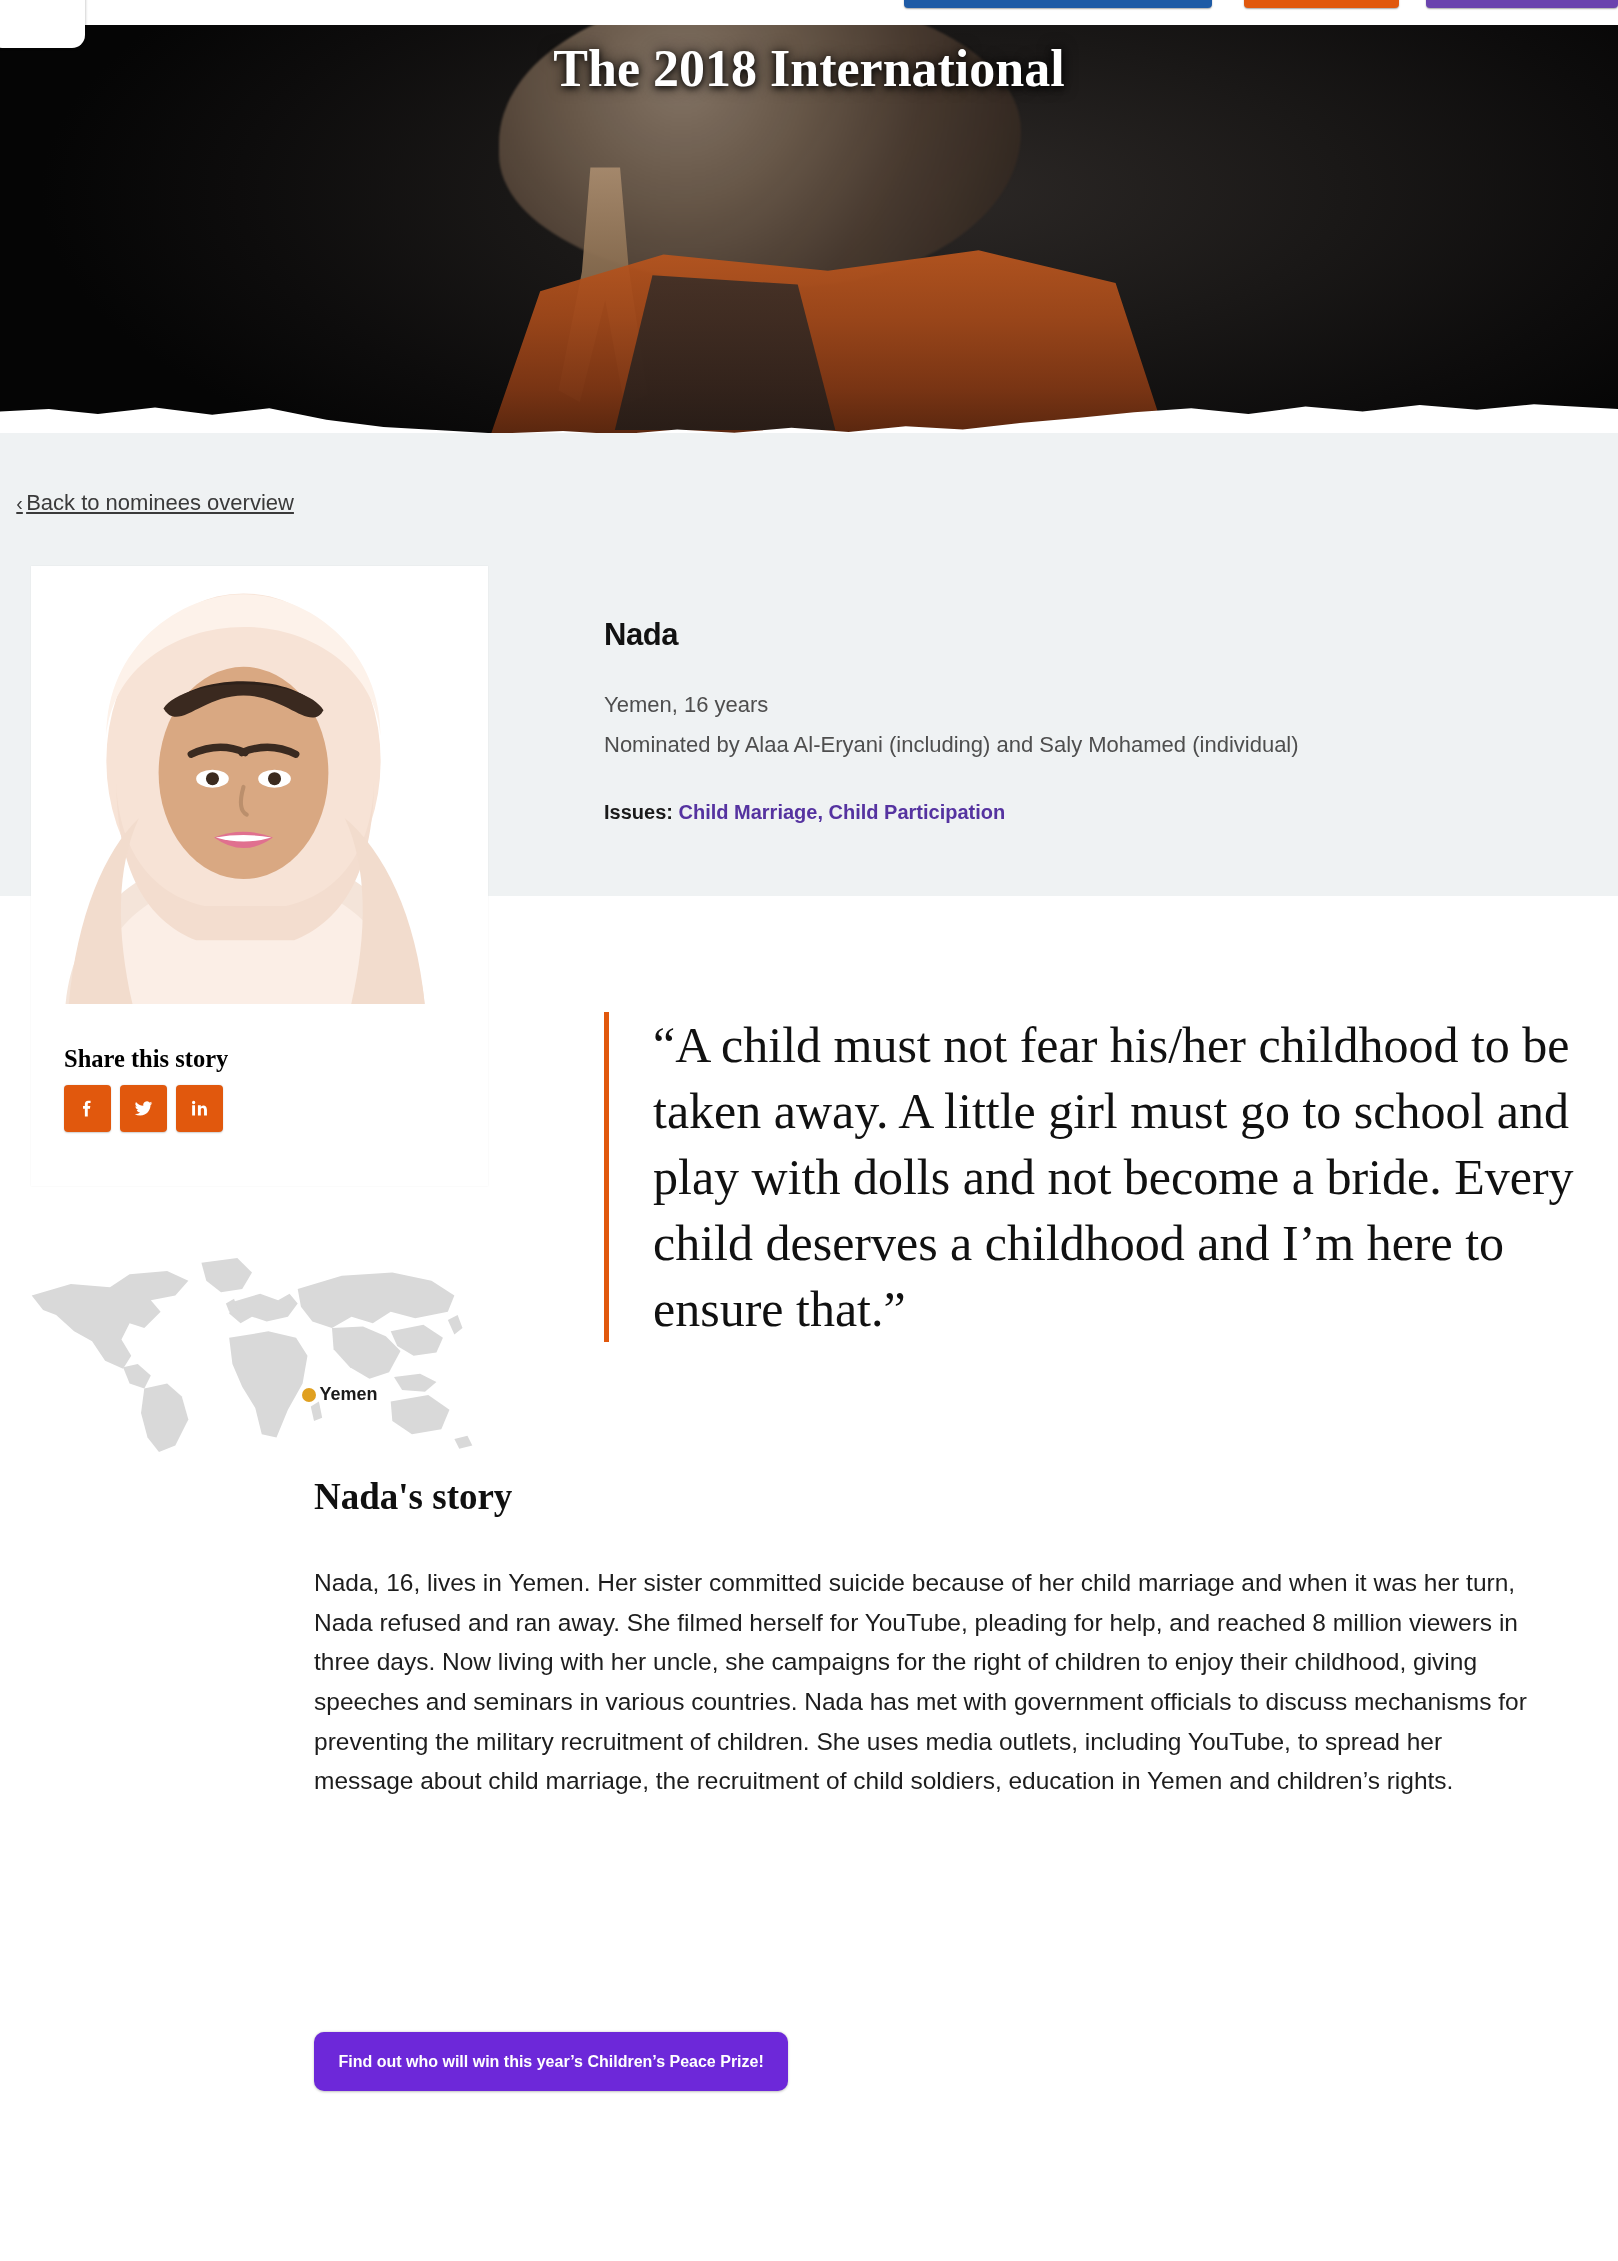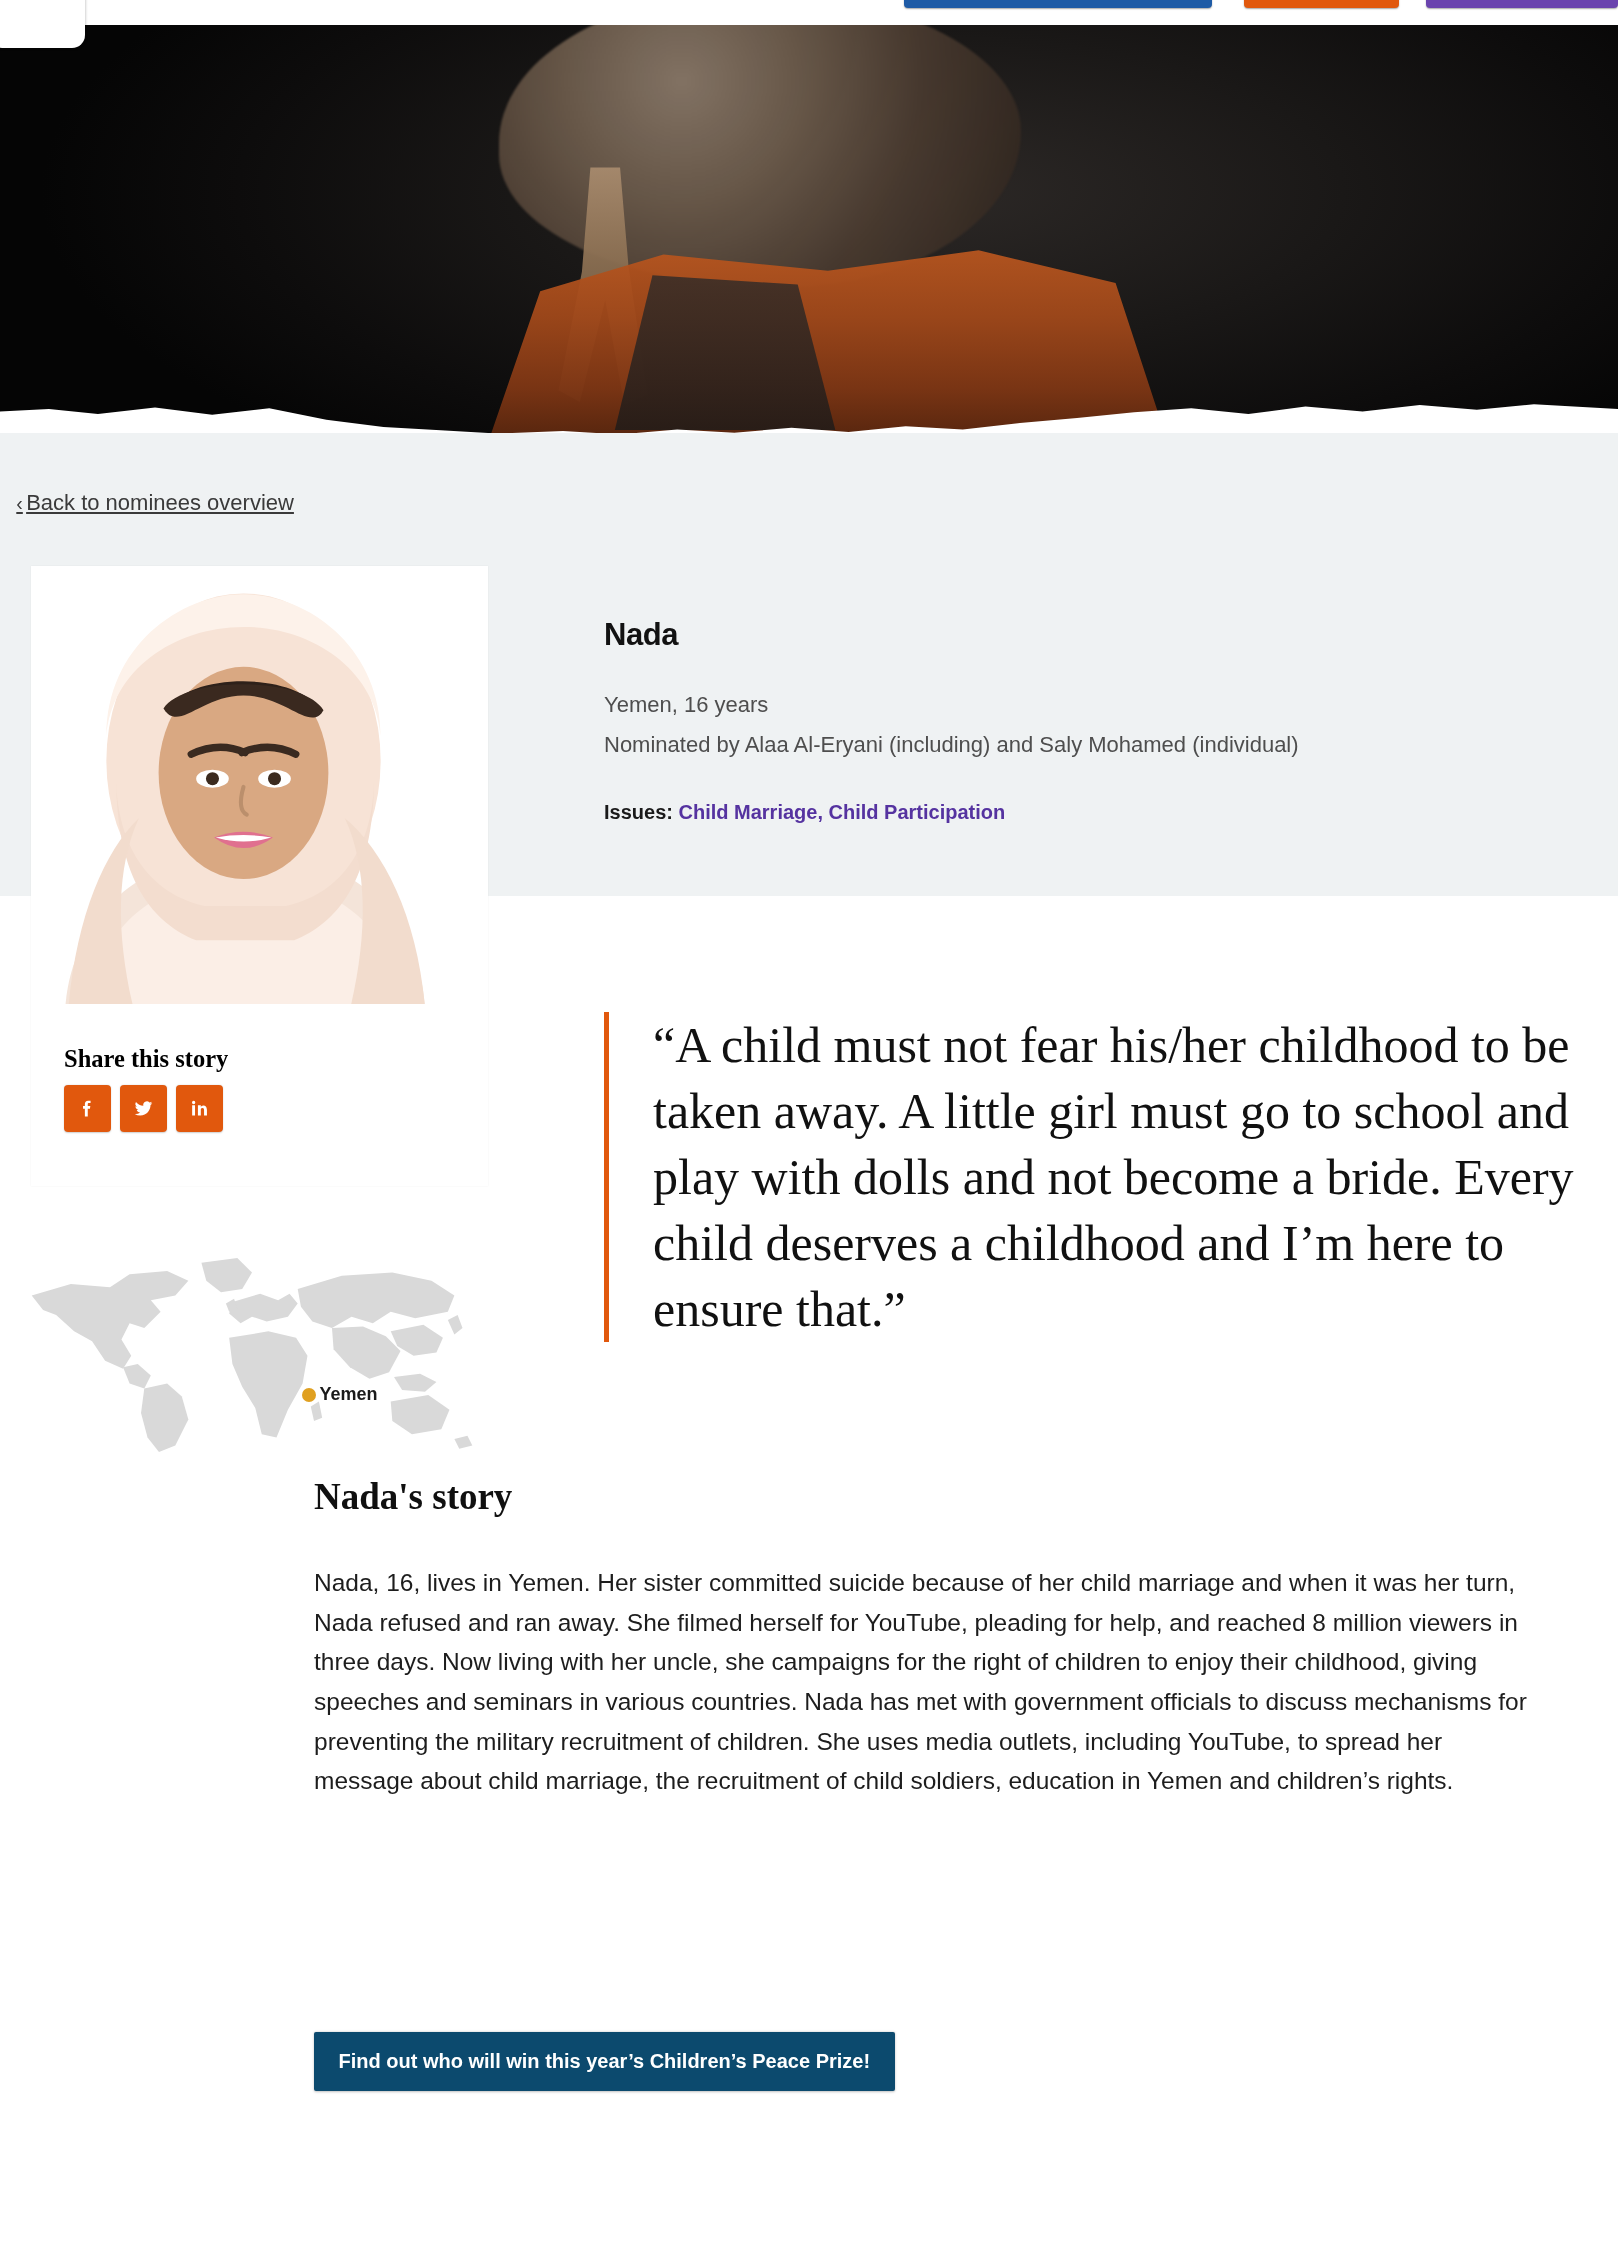--- a/index.html
+++ b/index.html
@@ -297,43 +297,44 @@
     line-height: 1.62;
     color: #1d1d1d;
     z-index: 30;
   }
 
   .cta-btn {
     position: absolute;
     top: 2032px; left: 314px;
     height: 59px;
     padding: 0 24.5px;
-    background: #0c4a6e;
+    background: #6d28d9;
     color: #ffffff;
     border: none;
-    border-radius: 2px;
-    font-family: "Liberation Sans", sans-serif;
-    font-size: 20px;
+    border-radius: 10px;
+    font-family: "Liberation Sans", sans-serif;
+    font-size: 16px;
     font-weight: 600;
     cursor: pointer;
     box-shadow: 0 0.8px 2.4px rgba(0,0,0,.25);
     z-index: 30;
   }
 </style>
 </head>
 <body>
 
 <div id="page">
 
   <div class="hero">
     <div class="hero-rock"></div>
     <div class="hero-legs"></div>
     <div class="hero-base"></div>
     <div class="hero-base2"></div>
     <div class="hero-text">
+      <div class="hero-l1">The 2018 International</div>
     </div>
     <svg class="hero-tear" viewBox="0 0 1983 60" preserveAspectRatio="none">
       <path d="M0,30 L60,27 L120,33 L190,25 L260,34 L330,26 L400,40 L470,49 L540,53 L610,57 L690,54 L760,58 L830,52 L900,56 L970,50 L1040,55 L1110,48 L1180,52 L1250,44 L1320,38 L1390,31 L1460,26 L1530,33 L1600,24 L1670,30 L1740,22 L1810,28 L1880,21 L1983,27 L1983,60 L0,60 Z" fill="#ffffff"></path>
     </svg>
   </div>
 
   <div class="content-bg"></div>
 
   <div class="top-strip">
     <div class="top-btn blue"></div>

